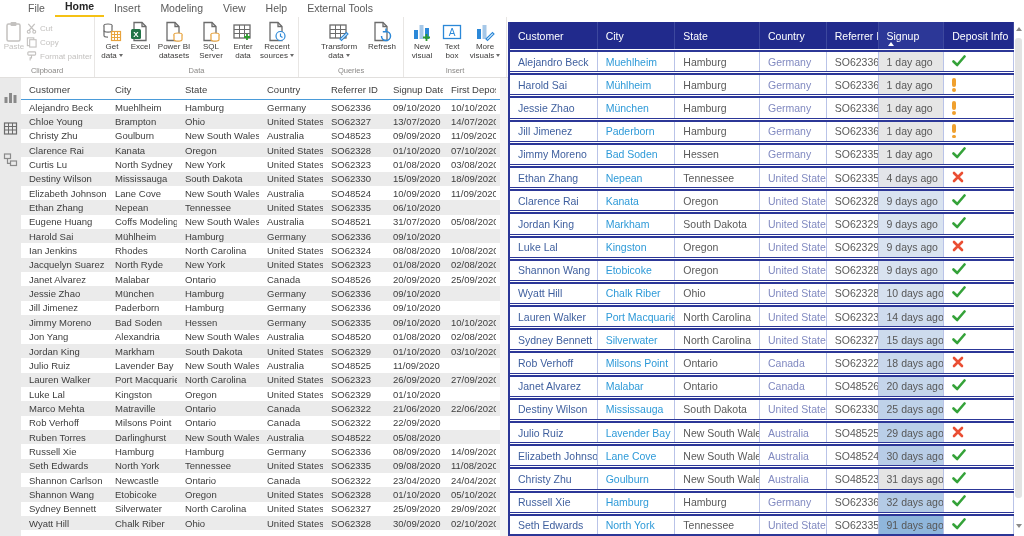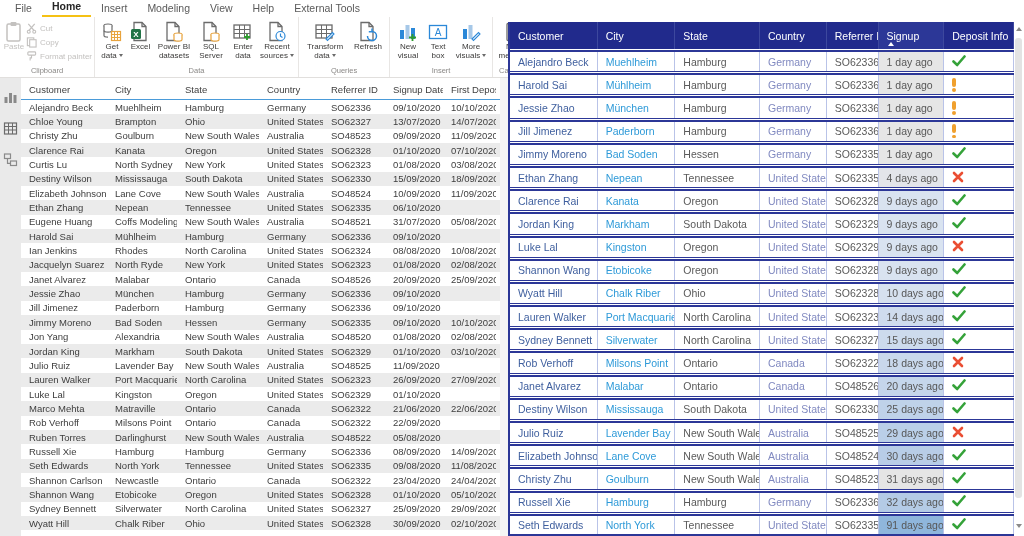--- a/index.html
+++ b/index.html
@@ -2,21 +2,21 @@
 <html><head>
 <meta charset="utf-8">
 <style>
   * { margin:0; padding:0; box-sizing:border-box; }
   html,body { width:1024px; height:536px; overflow:hidden; background:#fff;
     font-family:"Liberation Sans", sans-serif; }
 
   
   .left-app { position:absolute; left:0; top:0; width:508px; height:536px; background:#fff; overflow:hidden; }
 
-  .tabsrow { height:17px; display:flex; align-items:flex-end; padding-left:5px; background:#fff; }
+  .tabsrow { height:17px; display:flex; align-items:flex-end; padding-left:18px; background:#fff; }
   .tab { font-size:10.5px; color:#5a5a5a; padding:2px 10px 3px; white-space:nowrap; cursor:default; }
   .tab.active { color:#262626; font-weight:700; border-bottom:2.5px solid #f5c114; }
 
   .ribbon { position:absolute; left:0; top:17px; width:700px; height:61px; display:flex; background:#fff; border-bottom:1px solid #e1dfdd; }
   .rgroup { display:flex; flex-direction:column; border-right:1px solid #e8e6e4; padding:0 2px; }
   .rbody { flex:1; display:flex; align-items:flex-start; padding-top:2px; }
   .rlabel { font-size:7.5px; color:#8a8886; text-align:center; padding:0 4px 2px; white-space:nowrap; }
   .rbtn { display:flex; flex-direction:column; align-items:center; padding:2px 1px 0; font-size:8px; color:#3b3a39; text-align:center; line-height:1.12; cursor:default; }
   .rbtn .ricon { width:22px; height:22px; display:flex; align-items:center; justify-content:center; }
   .rbtn.disabled { color:#c3c1bf; }
@@ -183,21 +183,21 @@
                 <path d="M14.5 12.5 v2.7 l2 1.2" fill="none" stroke="#2b88d8" stroke-width="1.2"></path>
               </svg>
             </span>
             <span>Recent sources<span class="caret"></span></span>
           </div>
         </div>
         <div class="rlabel">Data</div>
       </div>
       <div class="rgroup">
         <div class="rbody">
-          <div class="rbtn" style="width: 48px;">
+          <div class="rbtn" style="width: 48px; margin-left: 14px;">
             <span class="ricon">
               <svg width="22" height="22" viewBox="0 0 22 22">
                 <rect x="2" y="4" width="16" height="13" fill="none" stroke="#6b6b6b" stroke-width="1.3"></rect>
                 <path d="M2 8.5 h16 M2 12.5 h16 M7.5 4 v13 M12.5 4 v13" stroke="#6b6b6b" stroke-width="1"></path>
                 <path d="M12 18 L18.5 11.5 L20 13 L13.5 19.5 z" fill="#fff" stroke="#2b88d8" stroke-width="1.1"></path>
               </svg>
             </span>
             <span>Transform data<span class="caret"></span></span>
           </div>
           <div class="rbtn" style="width: 38px;">

